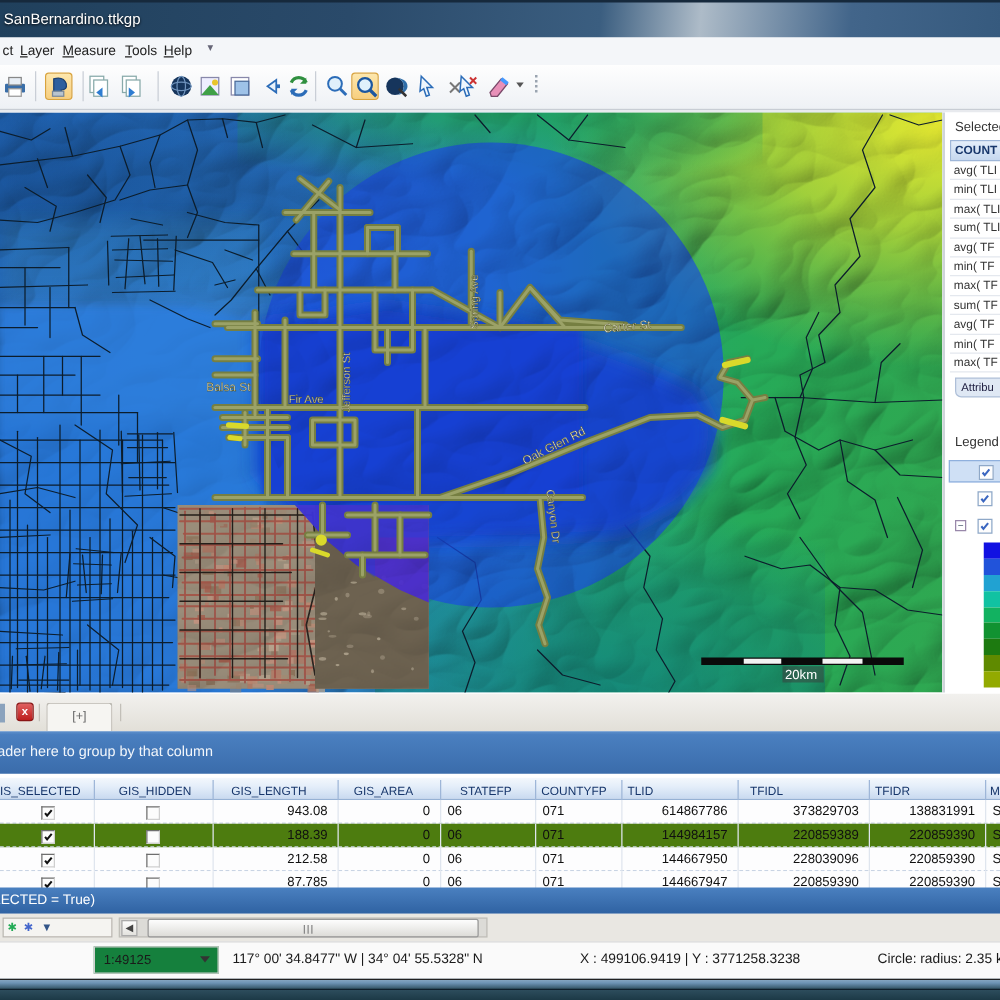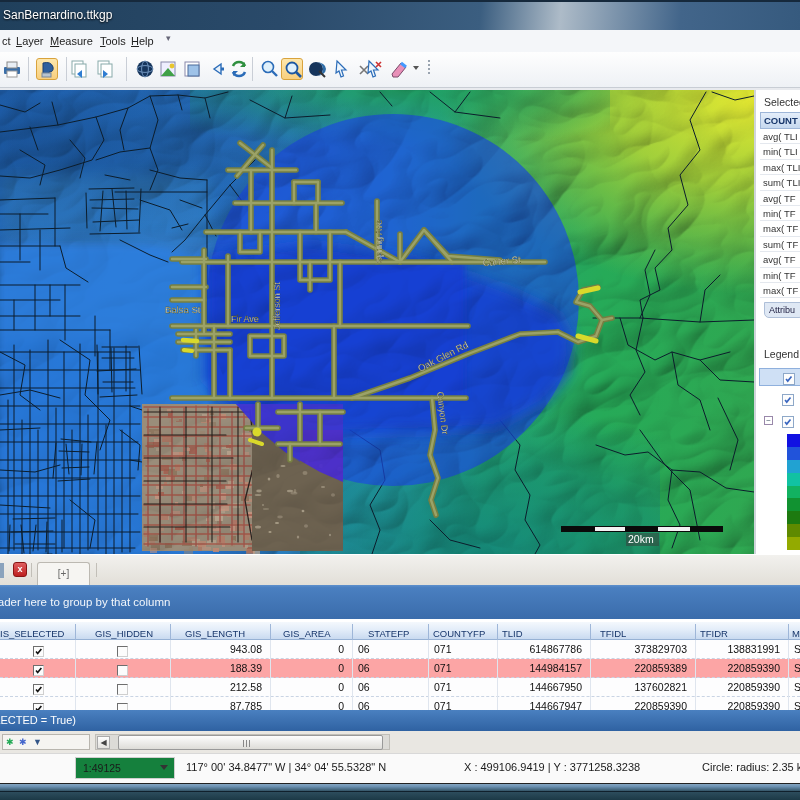--- a/index.html
+++ b/index.html
@@ -741,21 +741,21 @@
     <div style="position:absolute;left:75px;top:0;width:1px;height:19px;background:#dfe5ee"></div>
     <div style="position:absolute;left:170px;top:0;width:1px;height:19px;background:#dfe5ee"></div>
     <div style="position:absolute;left:270px;top:0;width:1px;height:19px;background:#dfe5ee"></div>
     <div style="position:absolute;left:352px;top:0;width:1px;height:19px;background:#dfe5ee"></div>
     <div style="position:absolute;left:428px;top:0;width:1px;height:19px;background:#dfe5ee"></div>
     <div style="position:absolute;left:497px;top:0;width:1px;height:19px;background:#dfe5ee"></div>
     <div style="position:absolute;left:590px;top:0;width:1px;height:19px;background:#dfe5ee"></div>
     <div style="position:absolute;left:695px;top:0;width:1px;height:19px;background:#dfe5ee"></div>
     <div style="position:absolute;left:788px;top:0;width:1px;height:19px;background:#dfe5ee"></div>
   </div>
-<div style="position:absolute;left:0;top:659px;width:800px;height:19px;background:#fca5a5;border-bottom:1px dashed #c9d4e4">
+<div style="position:absolute;left:0;top:659px;width:800px;height:19px;background:#4d7c0f;border-bottom:1px dashed #c9d4e4">
     <div style="position:absolute;left:33px;top:3px"><svg width="11" height="11" viewBox="0 0 11 11" style="background:#fcfcfc;border-top:1.5px solid #6e6e6e;border-left:1.5px solid #6e6e6e;border-right:1px solid #cfcfcf;border-bottom:1px solid #cfcfcf">
         <path d="M2.5,5.5 L4.5,8 L9,2.5" stroke="#111" stroke-width="2" fill="none"></path>
       </svg></div>
     <div style="position:absolute;left:117px;top:3px"><svg width="11" height="11" viewBox="0 0 11 11" style="background:#fcfcfc;border-top:1.5px solid #6e6e6e;border-left:1.5px solid #6e6e6e;border-right:1px solid #cfcfcf;border-bottom:1px solid #cfcfcf"></svg></div>
     <div style="position:absolute;left:170px;width:92px;top:0;height:19px;line-height:19px;font-size:10.5px;color:#101010;text-align:right;padding-left:6px">188.39</div>
     <div style="position:absolute;left:270px;width:74px;top:0;height:19px;line-height:19px;font-size:10.5px;color:#101010;text-align:right;padding-left:6px">0</div>
     <div style="position:absolute;left:352px;width:68px;top:0;height:19px;line-height:19px;font-size:10.5px;color:#101010;text-align:left;padding-left:6px">06</div>
     <div style="position:absolute;left:428px;width:61px;top:0;height:19px;line-height:19px;font-size:10.5px;color:#101010;text-align:left;padding-left:6px">071</div>
     <div style="position:absolute;left:497px;width:85px;top:0;height:19px;line-height:19px;font-size:10.5px;color:#101010;text-align:right;padding-left:6px">144984157</div>
     <div style="position:absolute;left:590px;width:97px;top:0;height:19px;line-height:19px;font-size:10.5px;color:#101010;text-align:right;padding-left:6px">220859389</div>
@@ -774,21 +774,21 @@
 <div style="position:absolute;left:0;top:678px;width:800px;height:19px;background:#fdfdfe;border-bottom:1px dashed #c9d4e4">
     <div style="position:absolute;left:33px;top:3px"><svg width="11" height="11" viewBox="0 0 11 11" style="background:#fcfcfc;border-top:1.5px solid #6e6e6e;border-left:1.5px solid #6e6e6e;border-right:1px solid #cfcfcf;border-bottom:1px solid #cfcfcf">
         <path d="M2.5,5.5 L4.5,8 L9,2.5" stroke="#111" stroke-width="2" fill="none"></path>
       </svg></div>
     <div style="position:absolute;left:117px;top:3px"><svg width="11" height="11" viewBox="0 0 11 11" style="background:#fcfcfc;border-top:1.5px solid #6e6e6e;border-left:1.5px solid #6e6e6e;border-right:1px solid #cfcfcf;border-bottom:1px solid #cfcfcf"></svg></div>
     <div style="position:absolute;left:170px;width:92px;top:0;height:19px;line-height:19px;font-size:10.5px;color:#101010;text-align:right;padding-left:6px">212.58</div>
     <div style="position:absolute;left:270px;width:74px;top:0;height:19px;line-height:19px;font-size:10.5px;color:#101010;text-align:right;padding-left:6px">0</div>
     <div style="position:absolute;left:352px;width:68px;top:0;height:19px;line-height:19px;font-size:10.5px;color:#101010;text-align:left;padding-left:6px">06</div>
     <div style="position:absolute;left:428px;width:61px;top:0;height:19px;line-height:19px;font-size:10.5px;color:#101010;text-align:left;padding-left:6px">071</div>
     <div style="position:absolute;left:497px;width:85px;top:0;height:19px;line-height:19px;font-size:10.5px;color:#101010;text-align:right;padding-left:6px">144667950</div>
-    <div style="position:absolute;left:590px;width:97px;top:0;height:19px;line-height:19px;font-size:10.5px;color:#101010;text-align:right;padding-left:6px">137602821</div>
+    <div style="position:absolute;left:590px;width:97px;top:0;height:19px;line-height:19px;font-size:10.5px;color:#101010;text-align:right;padding-left:6px">228039096</div>
     <div style="position:absolute;left:695px;width:85px;top:0;height:19px;line-height:19px;font-size:10.5px;color:#101010;text-align:right;padding-left:6px">220859390</div>
     <div style="position:absolute;left:788px;width:52px;top:0;height:19px;line-height:19px;font-size:10.5px;color:#101010;text-align:left;padding-left:6px">S</div>
     <div style="position:absolute;left:75px;top:0;width:1px;height:19px;background:#dfe5ee"></div>
     <div style="position:absolute;left:170px;top:0;width:1px;height:19px;background:#dfe5ee"></div>
     <div style="position:absolute;left:270px;top:0;width:1px;height:19px;background:#dfe5ee"></div>
     <div style="position:absolute;left:352px;top:0;width:1px;height:19px;background:#dfe5ee"></div>
     <div style="position:absolute;left:428px;top:0;width:1px;height:19px;background:#dfe5ee"></div>
     <div style="position:absolute;left:497px;top:0;width:1px;height:19px;background:#dfe5ee"></div>
     <div style="position:absolute;left:590px;top:0;width:1px;height:19px;background:#dfe5ee"></div>
     <div style="position:absolute;left:695px;top:0;width:1px;height:19px;background:#dfe5ee"></div>

